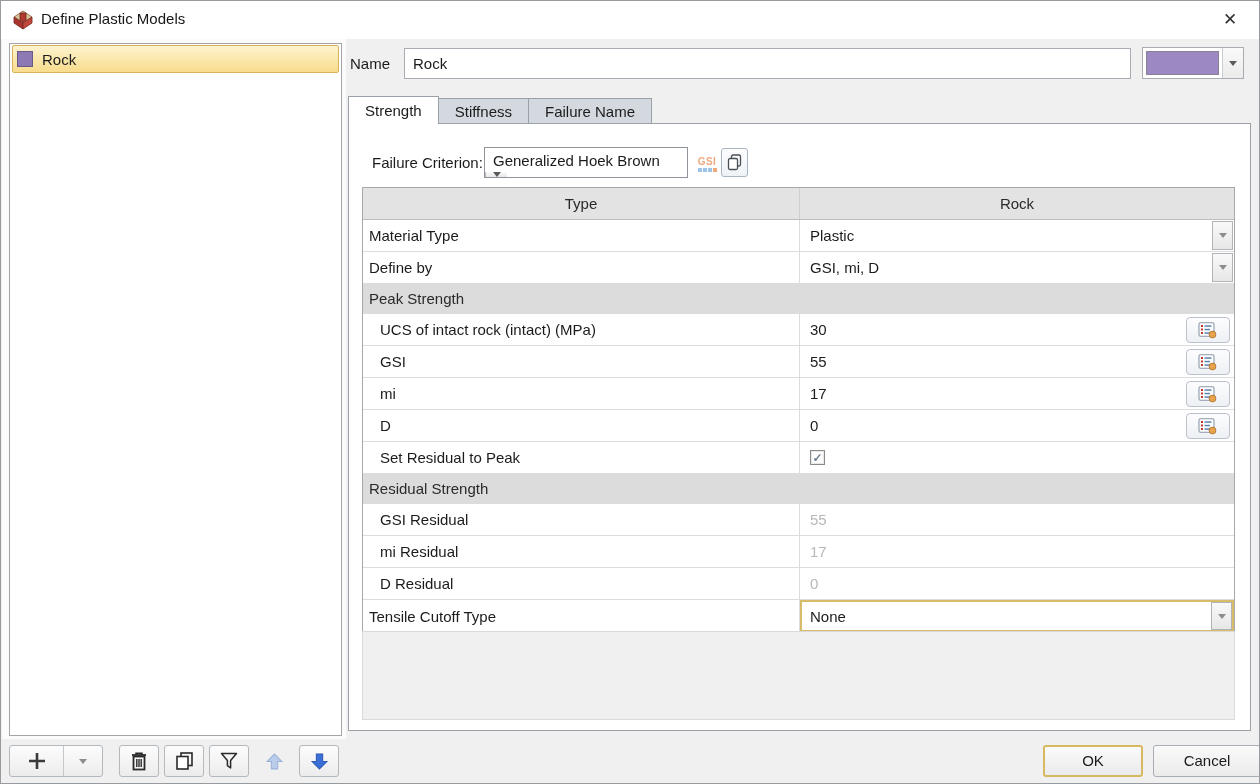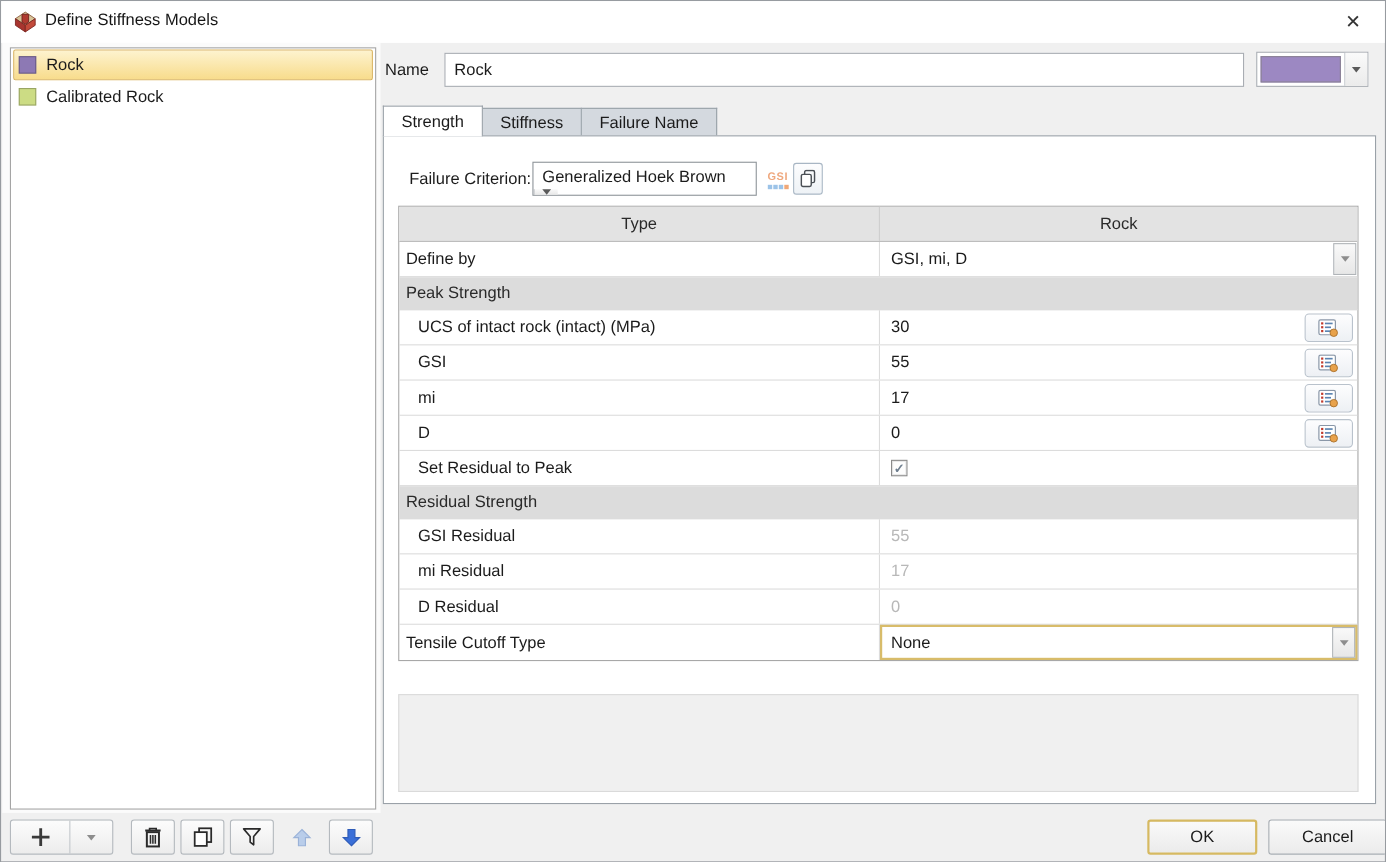--- a/index.html
+++ b/index.html
@@ -131,34 +131,30 @@
 
 <div class="dialog">
 
   <div class="titlebar">
     <svg class="app-icon" viewBox="0 0 20 20">
       <polygon points="10,1 19,7 10,13 1,7" fill="#d8c49a" stroke="#8a5a3a" stroke-width="0.8"></polygon>
       <polygon points="1,7 10,13 10,19 1,13" fill="#a8352f" stroke="#7a2420" stroke-width="0.8"></polygon>
       <polygon points="19,7 10,13 10,19 19,13" fill="#c24a3a" stroke="#7a2420" stroke-width="0.8"></polygon>
       <polygon points="7,3 13,3 13,10 10,12 7,10" fill="#b03a30" stroke="#6e211d" stroke-width="0.8"></polygon>
     </svg>
-    <div class="title-text">Define Stiffness Models</div>
+    <div class="title-text">Define Plastic Models</div>
     <div class="close-btn">✕</div>
   </div>
 
   <div class="left-bg"></div>
 
   <div class="materials-panel" id="materials-list">
       <div class="mat-item selected">
         <div class="mat-swatch" style="background: rgb(141, 121, 180);"></div>
         <div class="mat-label">Rock</div>
-      </div>
-      <div class="mat-item">
-        <div class="mat-swatch" style="background: rgb(204, 220, 132);"></div>
-        <div class="mat-label">Calibrated Rock</div>
       </div>
     </div>
 
   <div class="name-label">Name</div>
   <input class="name-input" type="text" value="Rock" style="">
   <div class="color-btn">
     <div class="color-swatch-wrap">
       <div class="color-swatch" id="name-color-swatch" style="background: rgb(156, 136, 194);"></div>
     </div>
     <div class="color-arrow-seg">
@@ -195,20 +191,29 @@
         <rect x="1.5" y="4.5" width="9" height="11" rx="1.5" fill="#fff" stroke="#4a4f55" stroke-width="1.3"></rect>
       </svg>
     </div>
 
     <div class="prop-table">
       <div class="pt-header">
         <div>Type</div>
         <div>Rock</div>
       </div>
       <div id="pt-body">
+          <div class="pt-row">
+            <div class="cell-type">Material Type</div>
+            <div class="cell-data">
+              <span>Plastic</span>
+              <div class="cell-dd">
+                <div class="tri-down light"></div>
+              </div>
+            </div>
+          </div>
           <div class="pt-row">
             <div class="cell-type">Define by</div>
             <div class="cell-data">
               <span>GSI, mi, D</span>
               <div class="cell-dd">
                 <div class="tri-down light"></div>
               </div>
             </div>
           </div>
           <div class="pt-row section">

